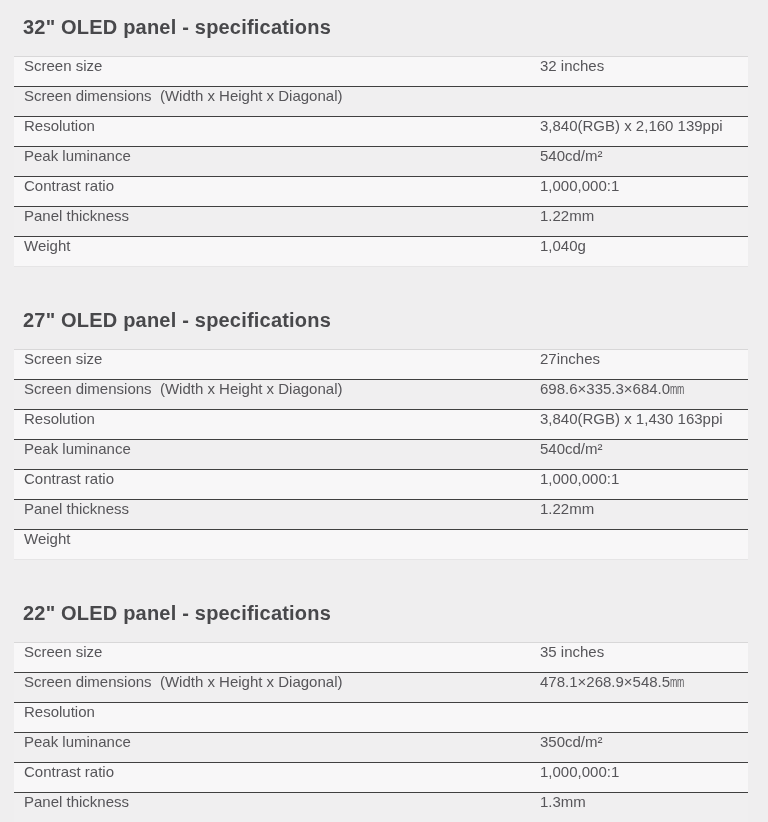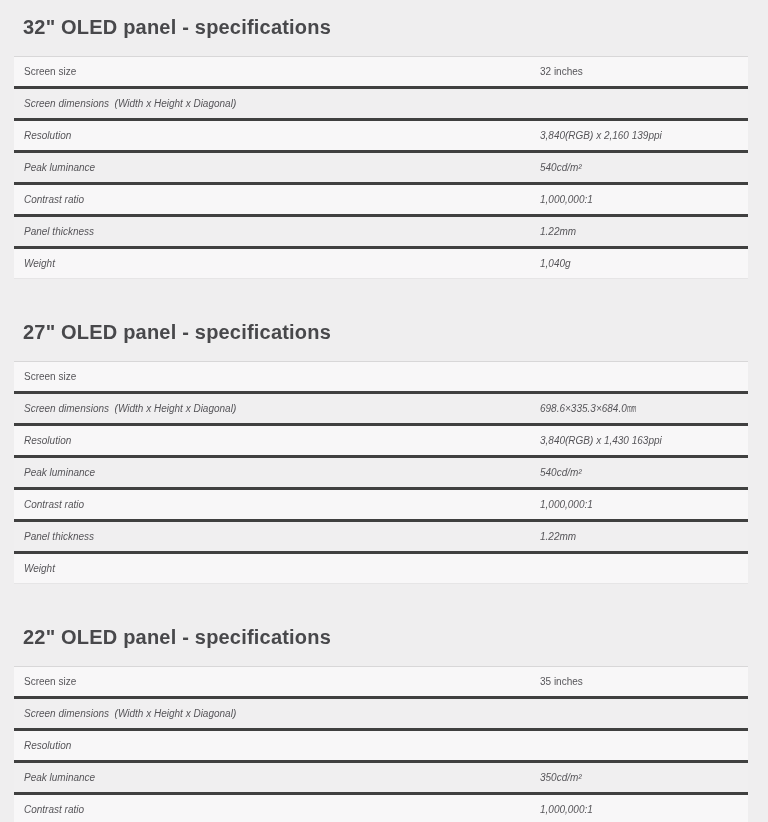--- a/index.html
+++ b/index.html
@@ -28,28 +28,26 @@
   .section + .section .section-heading {
     padding-top: 38px;
   }
   .spec-table {
     margin-top: 14px;
     border-top: 1px solid #d8d7d8;
     border-bottom: 1px solid #e6e5e6;
   }
   .spec-row {
     display: flex;
-    align-items: center;
     height: 29px;
-    font-size: 10px;
+    font-size: 15px;
     color: #565559;
   }
   .spec-row + .spec-row {
-    border-top: 3px solid #404040;
-    font-style: italic;
+    border-top: 1px solid #404040;
   }
   .spec-row:nth-child(odd) { background: #f8f7f8; }
   .spec-row:nth-child(even) { background: #f0eff0; }
   .spec-label {
     flex: 0 0 526px;
     width: 526px;
     box-sizing: border-box;
     padding-left: 10px;
     white-space: pre-wrap;
     overflow: hidden;
@@ -103,20 +101,21 @@
         <div class="spec-value"><span>1,040g</span><span class="unit-condensed"></span></div>
       </div>
     </div>
   </div>
 
   <div class="section">
     <h2 class="section-heading">27" OLED panel - specifications</h2>
     <div class="spec-table">
       <div class="spec-row">
         <div class="spec-label">Screen size</div>
+        <div class="spec-value"><span>27inches</span><span class="unit-condensed"></span></div>
       </div>
       <div class="spec-row">
         <div class="spec-label">Screen dimensions  (Width x Height x Diagonal)</div>
         <div class="spec-value"><span>698.6×335.3×684.0</span><span class="unit-condensed">mm</span></div>
       </div>
       <div class="spec-row">
         <div class="spec-label">Resolution</div>
         <div class="spec-value"><span>3,840(RGB) x 1,430 163ppi</span><span class="unit-condensed"></span></div>
       </div>
       <div class="spec-row">
@@ -139,20 +138,21 @@
 
   <div class="section">
     <h2 class="section-heading">22" OLED panel - specifications</h2>
     <div class="spec-table">
       <div class="spec-row">
         <div class="spec-label">Screen size</div>
         <div class="spec-value"><span>35 inches</span><span class="unit-condensed"></span></div>
       </div>
       <div class="spec-row">
         <div class="spec-label">Screen dimensions  (Width x Height x Diagonal)</div>
+        <div class="spec-value"><span>478.1×268.9×548.5</span><span class="unit-condensed">mm</span></div>
       </div>
       <div class="spec-row">
         <div class="spec-label">Resolution</div>
       </div>
       <div class="spec-row">
         <div class="spec-label">Peak luminance</div>
         <div class="spec-value"><span>350cd/m²</span><span class="unit-condensed"></span></div>
       </div>
       <div class="spec-row">
         <div class="spec-label">Contrast ratio</div>

